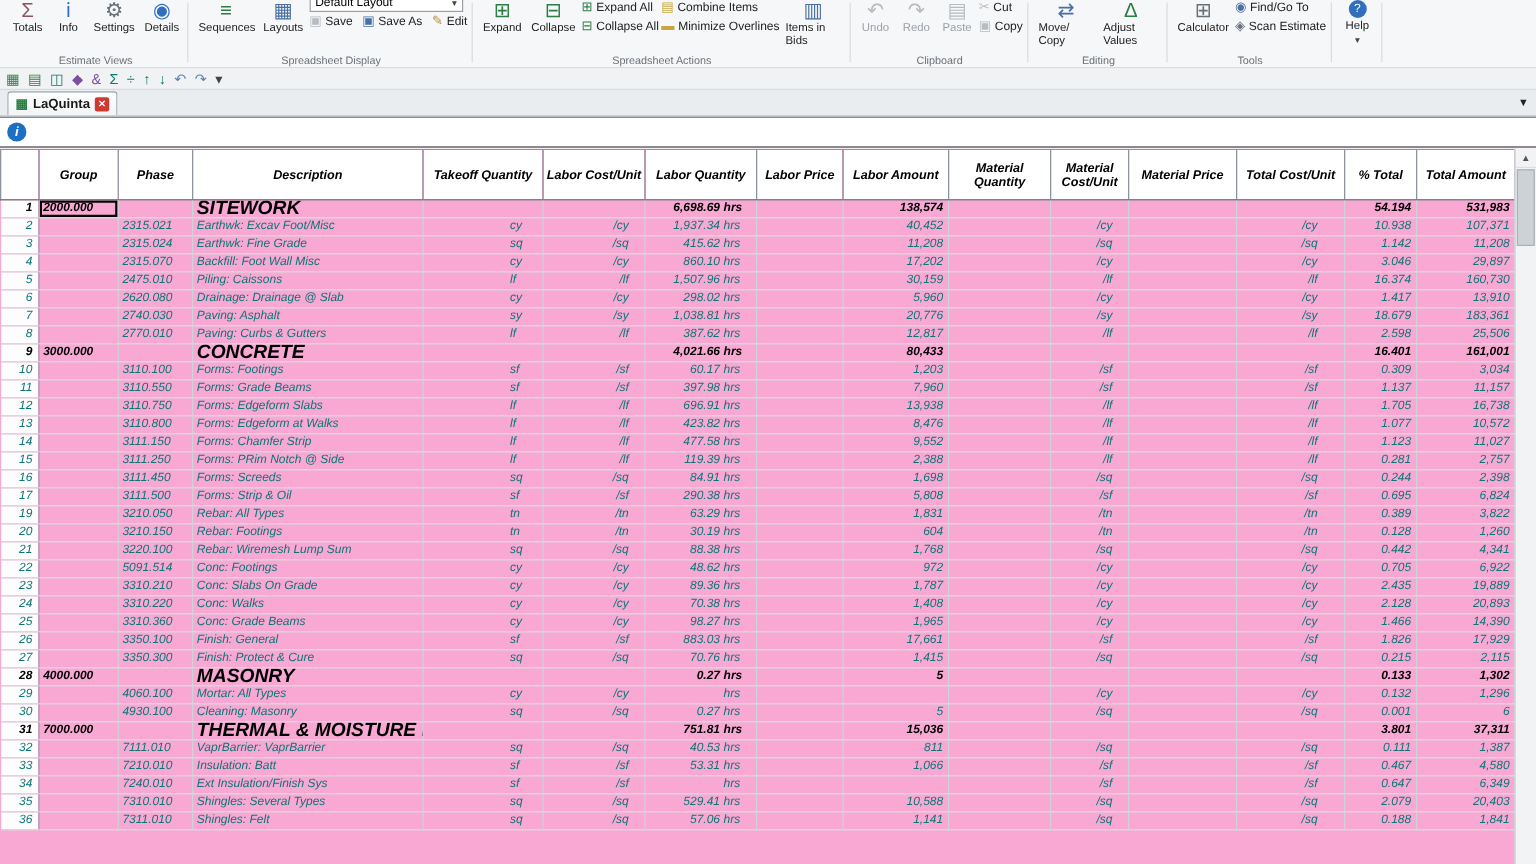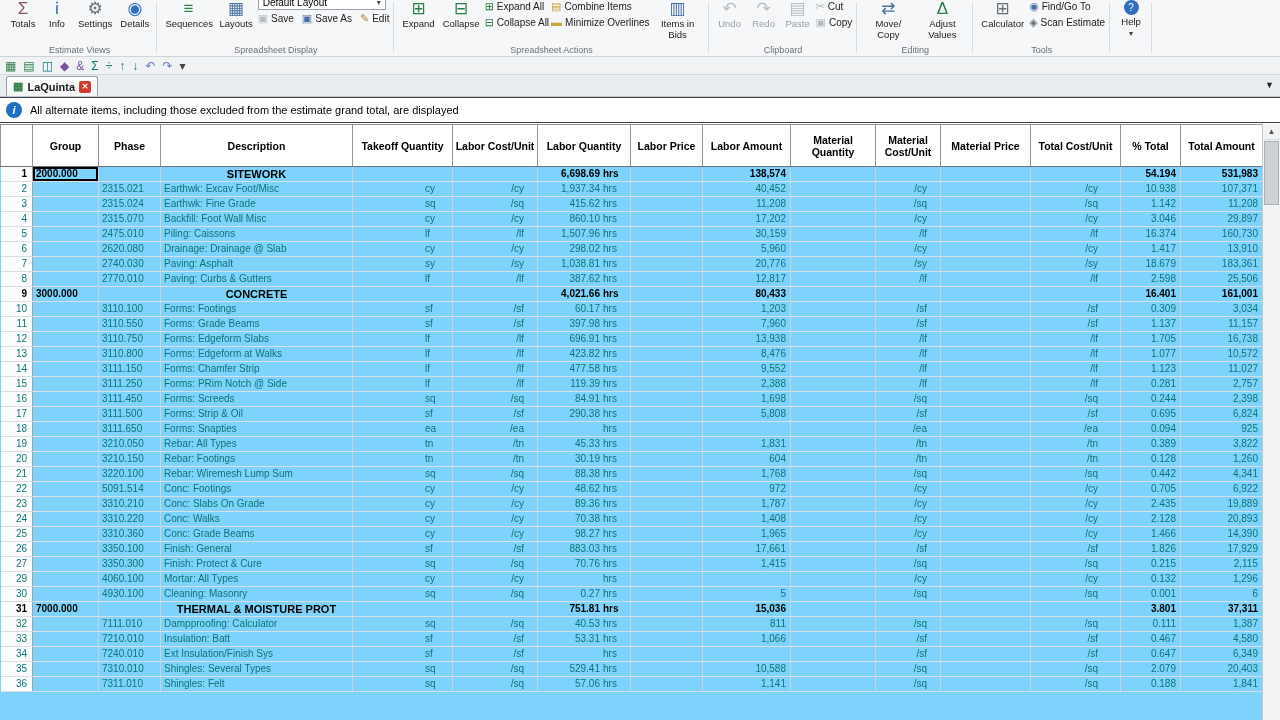--- a/index.html
+++ b/index.html
@@ -14,21 +14,21 @@
   .rgroup::after { content:''; position:absolute; right:0; top:2px; bottom:4px; width:1px; background:#d8dce0; }
   .ritems { display:flex; align-items:flex-start; gap:2px; }
   .rglabel { position:absolute; bottom:1px; left:0; right:0; text-align:center;
              font-size:9px; color:#6a7076; white-space:nowrap; }
   .rlarge { display:flex; flex-direction:column; align-items:center; min-width:32px;
             padding:0 3px; margin-top:-9px; cursor:default; }
   .ricon { font-size:17px; line-height:17px; height:26px; display:flex; align-items:flex-end;
            justify-content:center; color:#777; }
   .rcircle { width:15px; height:15px; border-radius:50%; color:#fff !important; font-size:10px;
              line-height:15px; display:block; text-align:center; align-self:center; margin-top:9px; }
-  .rlab { font-size:9.5px; line-height:10.5px; color:#222; text-align:center; max-width:46px; margin-top:2px; }
+  .rlab { font-size:9.5px; line-height:10.5px; color:#222; text-align:left; max-width:46px; margin-top:2px; }
   .rcaret { font-size:8px; color:#444; margin-top:1px; }
   .rdis .rlab { color:#9aa0a6; }
   .rdis .ricon, .rdis .rsicon { color:#b7bcc0; }
   .rstack { display:flex; flex-direction:column; gap:1px; margin-top:-1px; }
   .rstack.has-select { margin-top:-6px; }
   .rrow { display:flex; gap:8px; }
   .rsmall { display:flex; align-items:center; gap:3px; height:15px; font-size:10px; color:#222;
             white-space:nowrap; cursor:default; }
   .rsicon { font-size:11px; line-height:11px; color:#777; }
   .rselect { height:16px; width:128px; border:1px solid #9aa0a6; background:#fff; font-size:10px;
@@ -51,31 +51,31 @@
               text-align:center; border-radius:2px; cursor:default; }
   .taboverflow { position:absolute; right:6px; top:5px; font-size:9px; color:#222; cursor:default; }
 
   
   .infobar { height:26px; background:#fff; border-top:1px solid #3c4043; border-bottom:1px solid #3c4043;
              display:flex; align-items:center; gap:8px; padding-left:6px; font-size:11px; color:#000; }
   .infoicon { width:16px; height:16px; border-radius:50%; background:#1d6fc2; color:#fff; font-weight:bold;
               font-style:italic; font-size:11px; line-height:16px; text-align:center; flex:0 0 16px; }
 
   
-  .sheetwrap { position:absolute; top:124px; left:0; right:0; bottom:0; overflow:hidden; background:#7dd3fc; }
+  .sheetwrap { position:absolute; top:124px; left:0; right:0; bottom:0; overflow:hidden; background:#f9a8d4;font-style:italic; }
   table#grid { border-collapse:collapse; table-layout:fixed; width:1262px; }
   #grid th { background:#fff; border:1px solid #8d949c; border-bottom:1px solid #6d747c;
              font-size:10.5px; font-weight:bold; color:#000; text-align:center; vertical-align:middle;
              padding:2px; line-height:12px; height:42px; overflow:hidden; }
   #grid td { border-right:1px solid #ccd3d9; border-bottom:1px solid #d8dee3; font-size:10px;
              line-height:14px; height:15px; padding:0 3px; overflow:hidden; white-space:nowrap;
              vertical-align:middle; cursor:default; }
   #grid tr.dr td { color:#0b7576; }
   #grid tr.ov td { color:#000; font-weight:bold; }
-  #grid tr.ov td.ds { font-size:11px;text-align:center; }
+  #grid tr.ov td.ds { font-size:16px; }
   #grid td.rn { text-align:right; padding-right:5px; color:#000; font-weight:normal;
                 background:#fdfdfd; border-right:1px solid #9aa2aa; }
   #grid td.grp { font-weight:bold; color:#000; }
   #grid td.selcell { box-shadow:inset 0 0 0 2px #000; }
   #grid td.rt  { text-align:right; padding-right:13px; }
   #grid td.rt2 { text-align:right; padding-right:22px; }
   #grid td.amt { text-align:right; padding-right:4px; }
   #grid td.qty { padding:0 2px; }
   #grid td.qty .num  { display:inline-block; width:calc(100% - 28px); text-align:right; }
   #grid td.qty .unit { display:inline-block; width:24px; padding-left:3px; text-align:left; }
@@ -292,21 +292,20 @@
     <div class="tab">
       <span class="tabicon">▦</span>
       <span>LaQuinta</span>
       <span class="tabclose">✕</span>
     </div>
     <span class="taboverflow">▼</span>
   </div>
 
   <div class="infobar">
     <span class="infoicon">i</span>
-    <span>All alternate items, including those excluded from the estimate grand total, are displayed</span>
   </div>
 
   <div class="sheetwrap">
     <table id="grid">
       <colgroup>
           <col style="width: 32px;">
           <col style="width: 66px;">
           <col style="width: 62px;">
           <col style="width: 192px;">
           <col style="width: 100px;">
@@ -624,44 +623,27 @@
             <td></td>
             <td class="amt">5,808</td>
             <td></td>
             <td class="rt">/sf</td>
             <td></td>
             <td class="rt2">/sf</td>
             <td class="amt">0.695</td>
             <td class="amt">6,824</td>
           </tr>
           <tr class="dr">
-            <td class="rn">18</td>
-            <td class="grp"></td>
-            <td class="ph">3111.650</td>
-            <td class="ds">Forms: Snapties</td>
-            <td class="qty"><span class="num"></span><span class="unit">ea</span></td>
-            <td class="rt">/ea</td>
-            <td class="qty"><span class="num"></span><span class="unit">hrs</span></td>
-            <td></td>
-            <td class="amt"></td>
-            <td></td>
-            <td class="rt">/ea</td>
-            <td></td>
-            <td class="rt2">/ea</td>
-            <td class="amt">0.094</td>
-            <td class="amt">925</td>
-          </tr>
-          <tr class="dr">
             <td class="rn">19</td>
             <td class="grp"></td>
             <td class="ph">3210.050</td>
             <td class="ds">Rebar: All Types</td>
             <td class="qty"><span class="num"></span><span class="unit">tn</span></td>
             <td class="rt">/tn</td>
-            <td class="qty"><span class="num">45.33</span><span class="unit">hrs</span></td>
+            <td class="qty"><span class="num">63.29</span><span class="unit">hrs</span></td>
             <td></td>
             <td class="amt">1,831</td>
             <td></td>
             <td class="rt">/tn</td>
             <td></td>
             <td class="rt2">/tn</td>
             <td class="amt">0.389</td>
             <td class="amt">3,822</td>
           </tr>
           <tr class="dr">
@@ -792,20 +774,37 @@
             <td class="rt">/sq</td>
             <td class="qty"><span class="num">70.76</span><span class="unit">hrs</span></td>
             <td></td>
             <td class="amt">1,415</td>
             <td></td>
             <td class="rt">/sq</td>
             <td></td>
             <td class="rt2">/sq</td>
             <td class="amt">0.215</td>
             <td class="amt">2,115</td>
+          </tr>
+          <tr class="ov">
+            <td class="rn">28</td>
+            <td class="grp">4000.000</td>
+            <td class="ph"></td>
+            <td class="ds">MASONRY</td>
+            <td class="qty"><span class="num"></span><span class="unit"></span></td>
+            <td class="rt"></td>
+            <td class="qty"><span class="num">0.27</span><span class="unit">hrs</span></td>
+            <td></td>
+            <td class="amt">5</td>
+            <td></td>
+            <td class="rt"></td>
+            <td></td>
+            <td class="rt2"></td>
+            <td class="amt">0.133</td>
+            <td class="amt">1,302</td>
           </tr>
           <tr class="dr">
             <td class="rn">29</td>
             <td class="grp"></td>
             <td class="ph">4060.100</td>
             <td class="ds">Mortar: All Types</td>
             <td class="qty"><span class="num"></span><span class="unit">cy</span></td>
             <td class="rt">/cy</td>
             <td class="qty"><span class="num"></span><span class="unit">hrs</span></td>
             <td></td>
@@ -848,21 +847,21 @@
             <td class="rt"></td>
             <td></td>
             <td class="rt2"></td>
             <td class="amt">3.801</td>
             <td class="amt">37,311</td>
           </tr>
           <tr class="dr">
             <td class="rn">32</td>
             <td class="grp"></td>
             <td class="ph">7111.010</td>
-            <td class="ds">Dampproofing: Calculator</td>
+            <td class="ds">VaprBarrier: VaprBarrier</td>
             <td class="qty"><span class="num"></span><span class="unit">sq</span></td>
             <td class="rt">/sq</td>
             <td class="qty"><span class="num">40.53</span><span class="unit">hrs</span></td>
             <td></td>
             <td class="amt">811</td>
             <td></td>
             <td class="rt">/sq</td>
             <td></td>
             <td class="rt2">/sq</td>
             <td class="amt">0.111</td>

